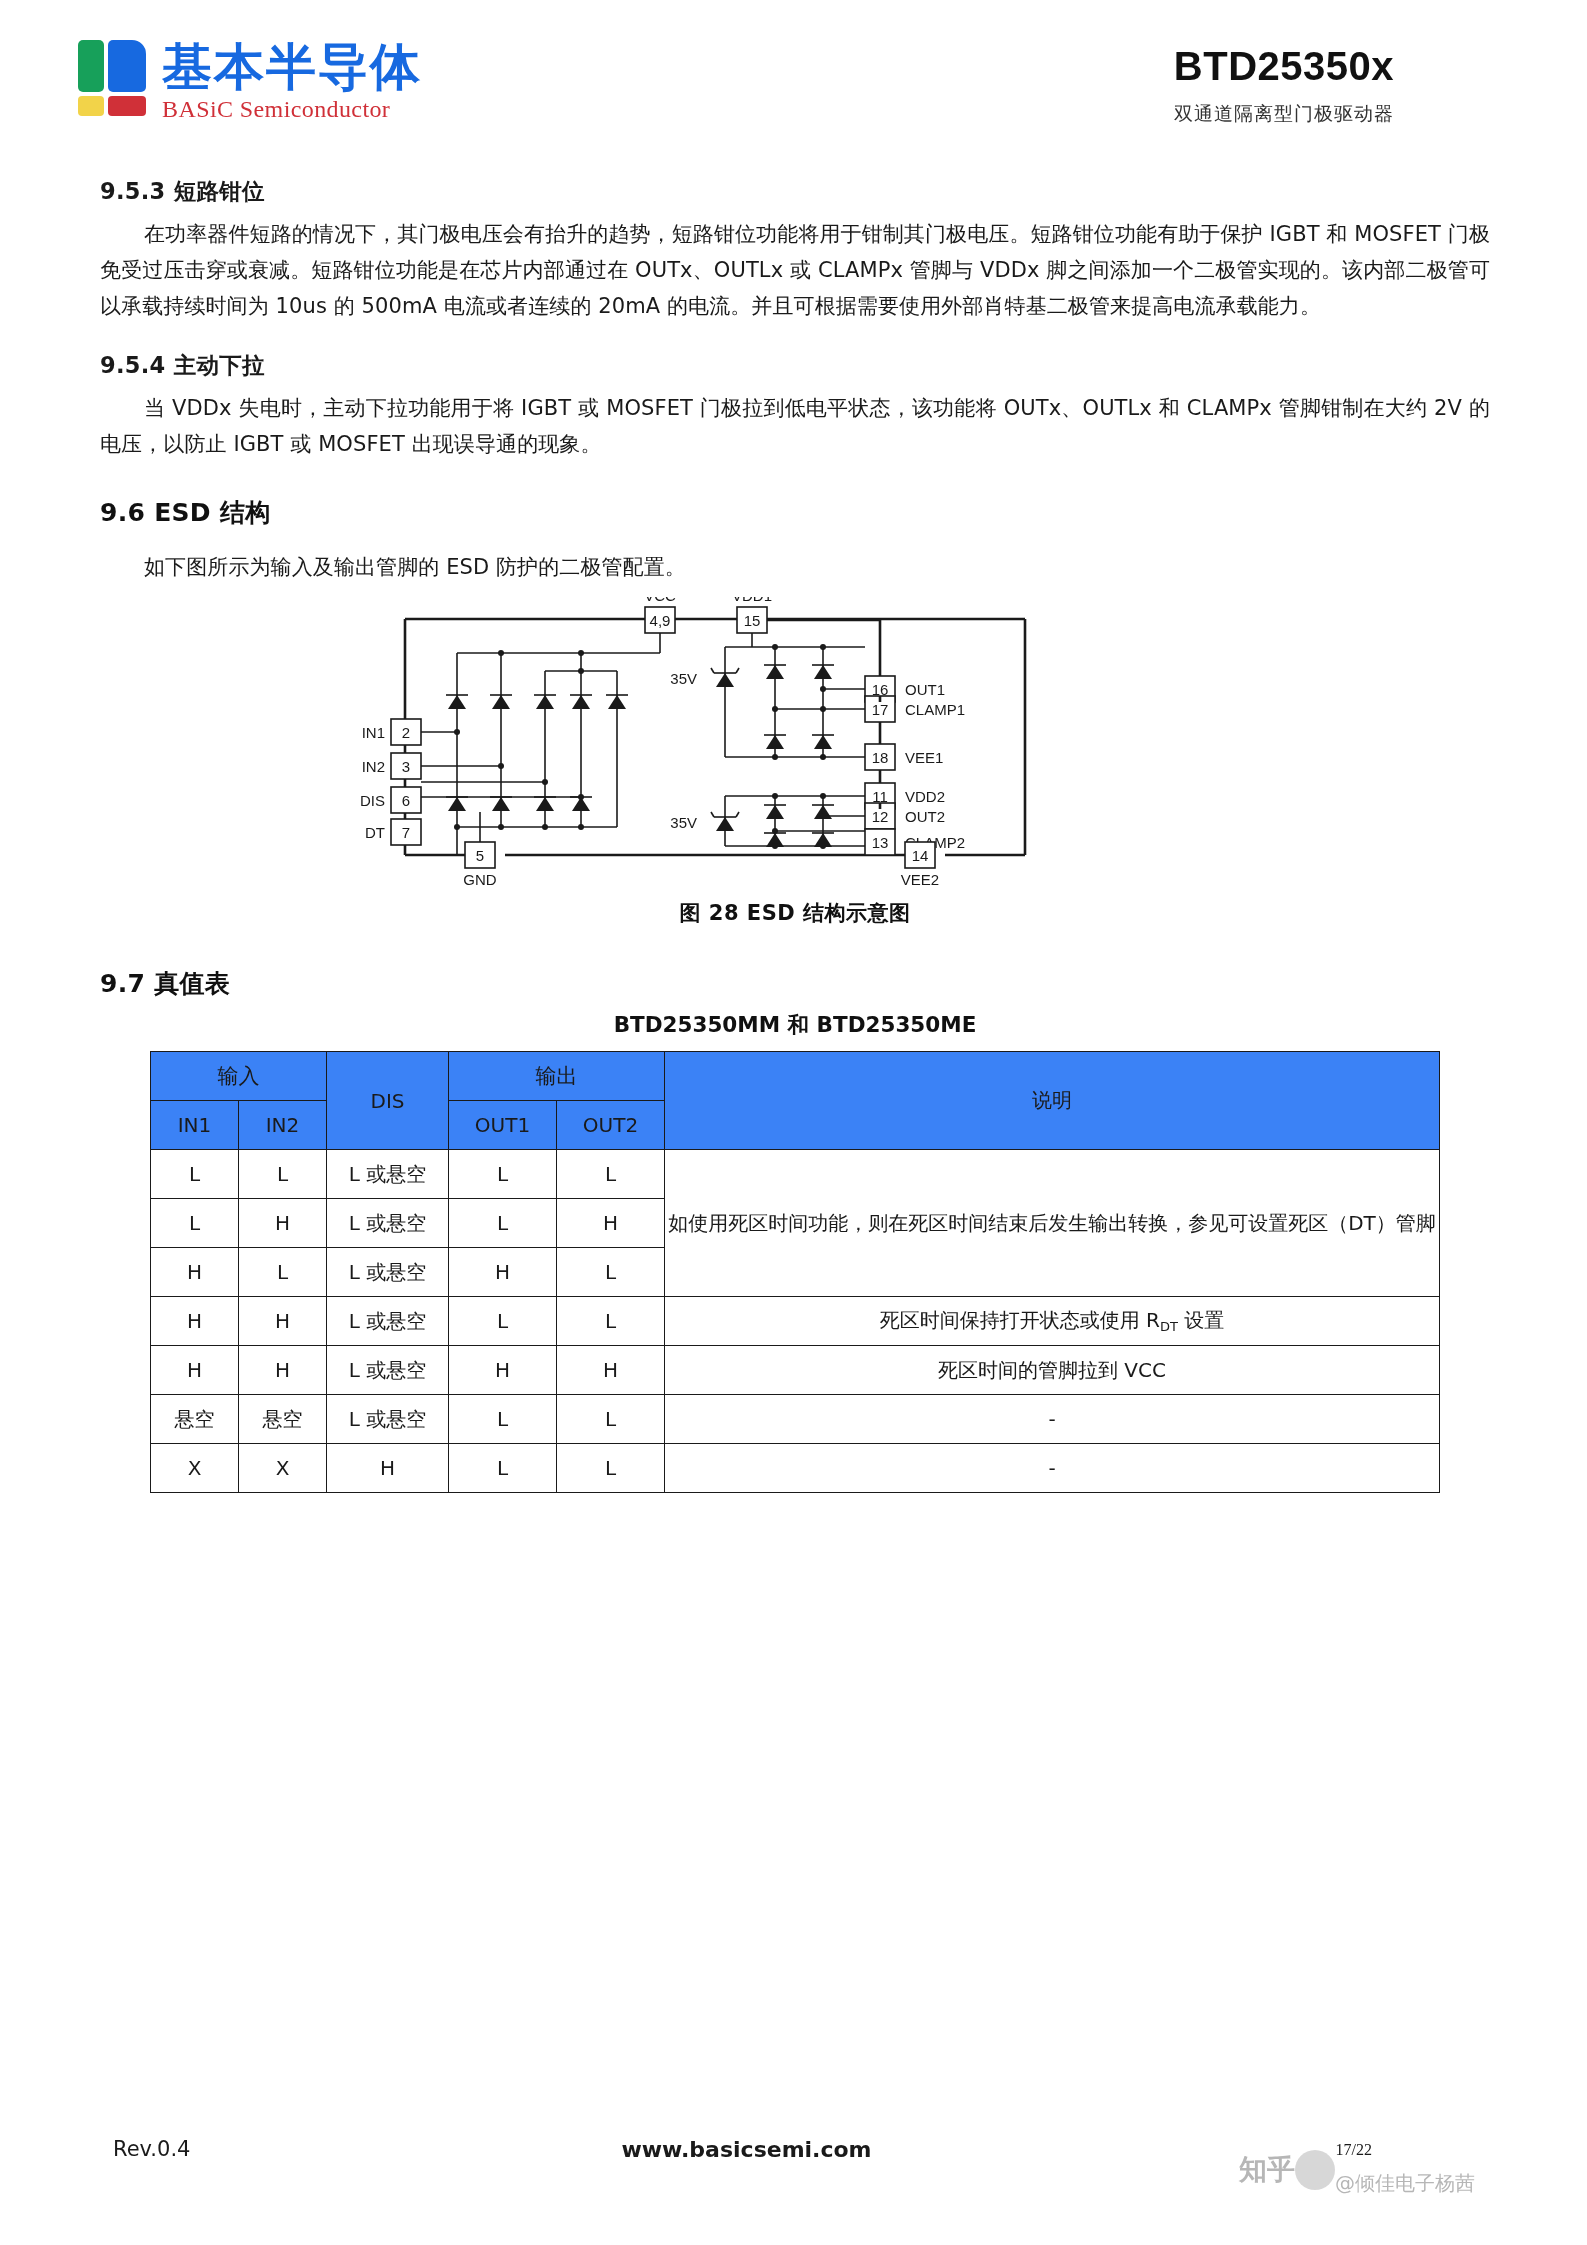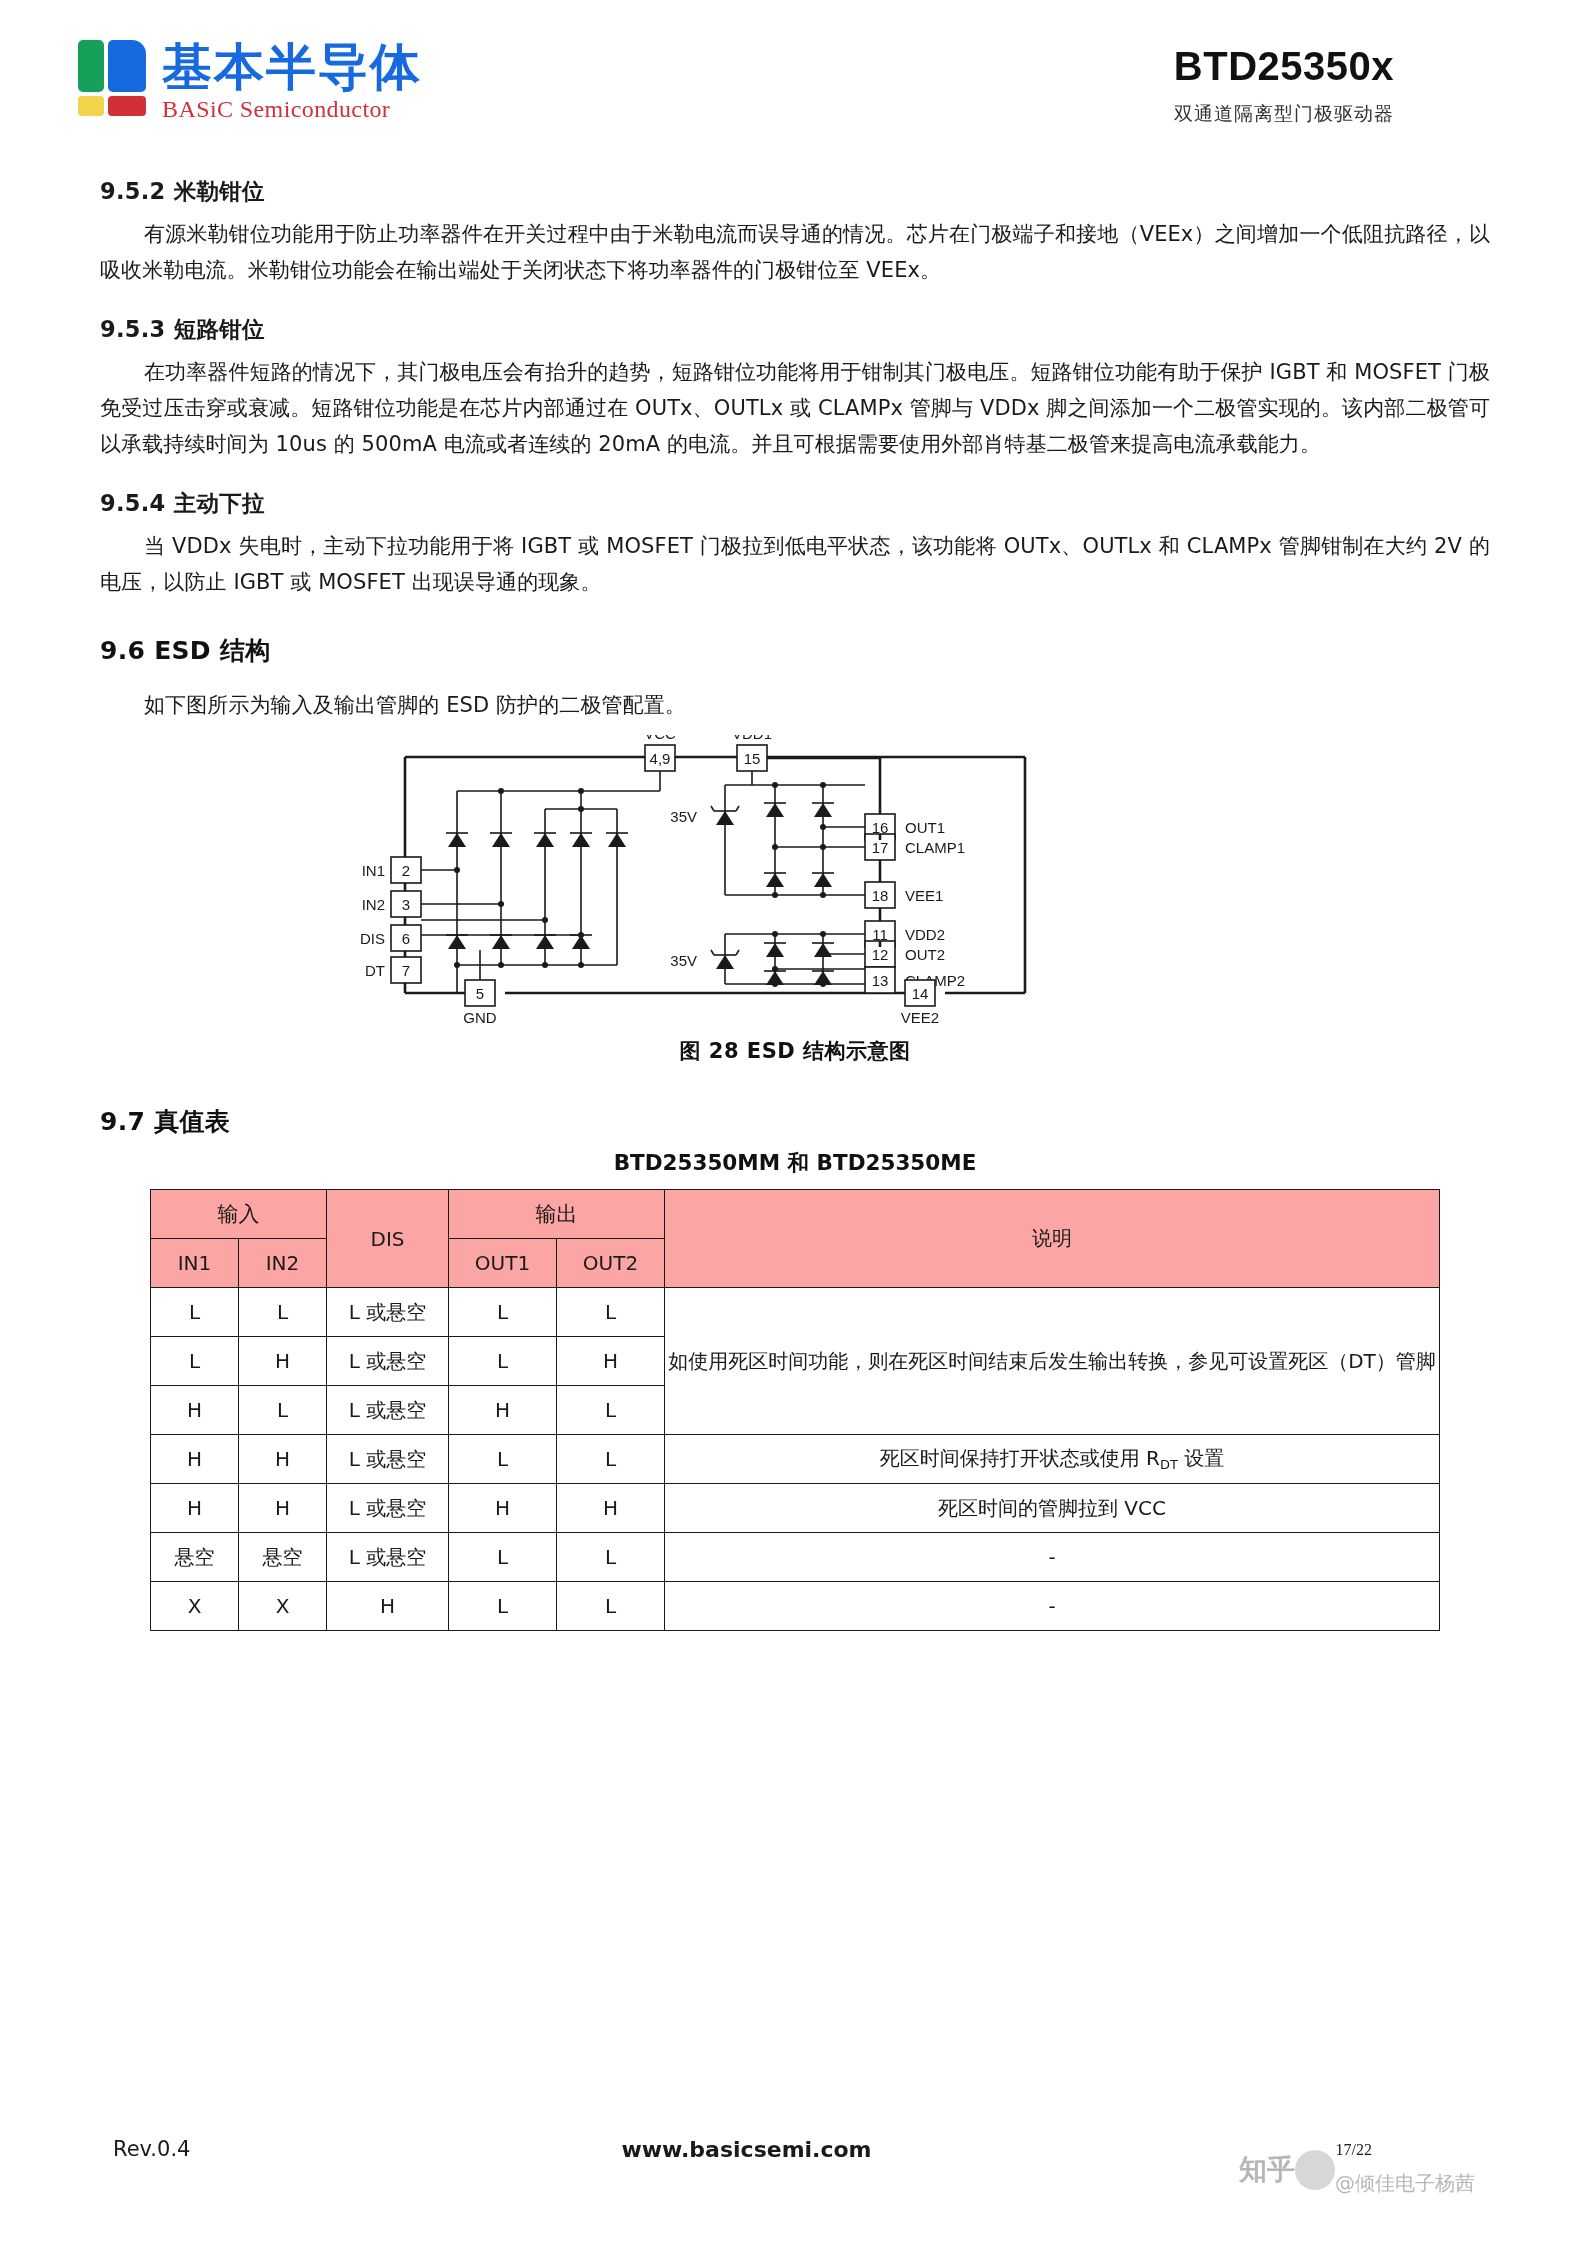--- a/index.html
+++ b/index.html
@@ -167,21 +167,21 @@
     border: 1.5px solid #1a1a1a;
     text-align: center;
     font-size: 20px;
     color: #1a1a1a;
     font-family: "DejaVu Sans", sans-serif;
     padding: 0;
     height: 48px;
     font-weight: normal;
   }
   table.truth thead th {
-    background: #fca5a5;
+    background: #3b82f6;
     font-weight: normal;
   }
   table.truth thead th.grp { font-size: 21px; }
   td.desc {
     text-align: left;
     padding-left: 16px;
     font-size: 20px;
     line-height: 33px;
   }
   td.desc.ctr { text-align: center; padding-left: 0; }
@@ -264,24 +264,20 @@
       </div>
     </div>
     <div class="header-right">
       <div class="doc-title">BTD25350x</div>
       <div class="doc-sub">双通道隔离型门极驱动器</div>
     </div>
   </div>
 
   <div class="content">
 
-    <div class="block">
-      <h3 class="sec">9.5.2 米勒钳位</h3>
-      <p class="para indent">有源米勒钳位功能用于防止功率器件在开关过程中由于米勒电流而误导通的情况。芯片在门极端子和接地（VEEx）之间增加一个低阻抗路径，以吸收米勒电流。米勒钳位功能会在输出端处于关闭状态下将功率器件的门极钳位至 VEEx。</p>
-    </div>
 
     <div class="block">
       <h3 class="sec">9.5.3 短路钳位</h3>
       <p class="para indent">在功率器件短路的情况下，其门极电压会有抬升的趋势，短路钳位功能将用于钳制其门极电压。短路钳位功能有助于保护 IGBT 和 MOSFET 门极免受过压击穿或衰减。短路钳位功能是在芯片内部通过在 OUTx、OUTLx 或 CLAMPx 管脚与 VDDx 脚之间添加一个二极管实现的。该内部二极管可以承载持续时间为 10us 的 500mA 电流或者连续的 20mA 的电流。并且可根据需要使用外部肖特基二极管来提高电流承载能力。</p>
     </div>
 
     <div class="block-lg">
       <h3 class="sec">9.5.4 主动下拉</h3>
       <p class="para indent">当 VDDx 失电时，主动下拉功能用于将 IGBT 或 MOSFET 门极拉到低电平状态，该功能将 OUTx、OUTLx 和 CLAMPx 管脚钳制在大约 2V 的电压，以防止 IGBT 或 MOSFET 出现误导通的现象。</p>
     </div>

